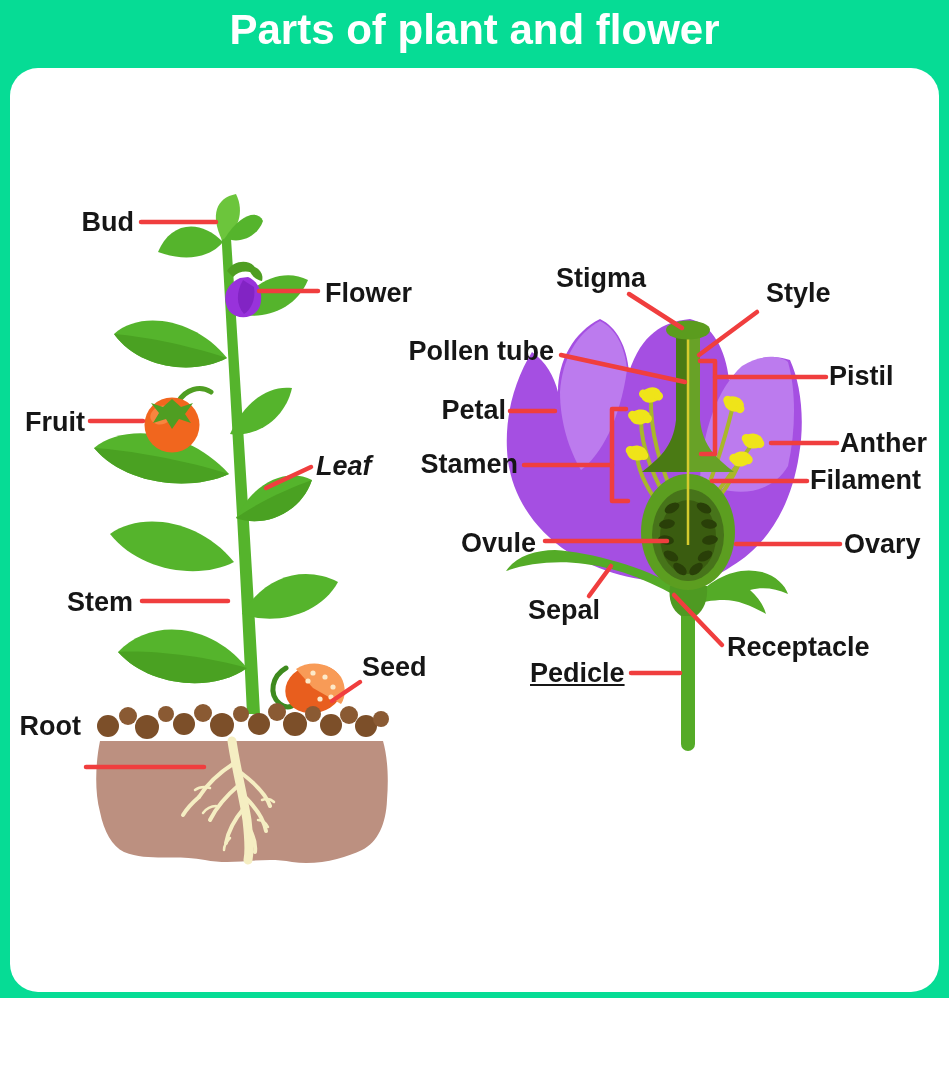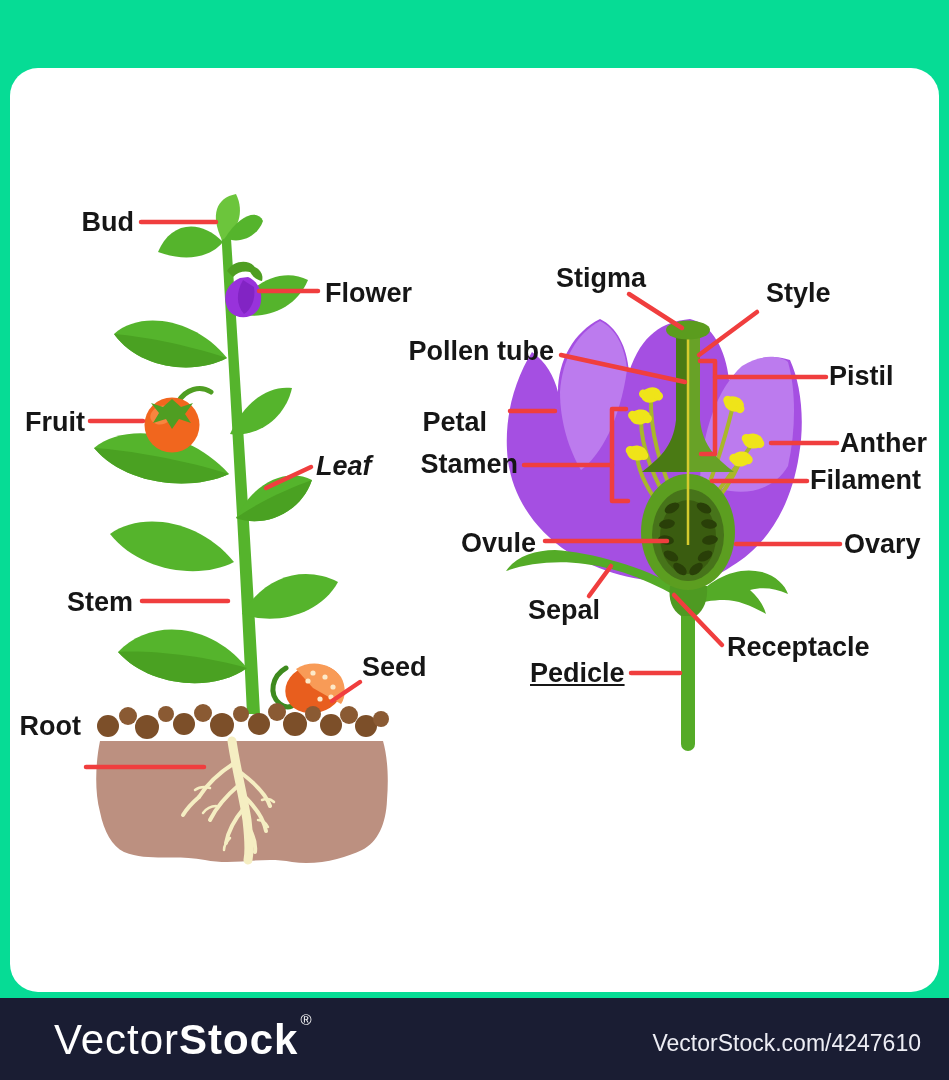--- a/index.html
+++ b/index.html
@@ -18,20 +18,21 @@
   .brand sup{font-size:15px;font-weight:400;position:relative;top:-14px;left:2px;}
   .attr{position:absolute;right:28px;top:32px;color:#ededf4;font-size:23px;font-weight:400;}
 </style>
 </head>
 <body>
 
 <div id="stage">
 
   <div class="frame"></div>
   <div class="canvas"></div>
+  <div class="title">Parts of plant and flower</div>
 
   <svg class="art" width="949" height="1080" viewBox="0 0 949 1080">
 
     <g>
 
       <path fill="#55b42c" d="M247,714 L260,714 C252,560 240,380 229,207 L220,209 C230,390 240,560 247,714 Z"></path>
 
       <g fill="#55b42c">
         <path d="M223,242 C200,218 170,222 158,252 C185,262 210,258 223,242 Z"></path>
         <path d="M233,312 C255,278 285,268 308,280 C295,312 258,322 233,312 Z"></path>
@@ -235,28 +236,24 @@
   <div class="lbl ra" style="left:0px;top:408px;width:85px;">Fruit</div>
   <div class="lbl" style="left:316px;top:452px;font-style:italic;">Leaf</div>
   <div class="lbl ra" style="left:27px;top:588px;width:106px;">Stem</div>
   <div class="lbl" style="left:362px;top:653px;">Seed</div>
   <div class="lbl ra" style="left:0px;top:712px;width:81px;">Root</div>
 
   <div class="lbl" style="left:556px;top:264px;text-align:center;">Stigma</div>
   <div class="lbl" style="left:733px;top:279px;margin-left:33px;">Style</div>
   <div class="lbl ra" style="left:408px;top:337px;width:146px;">Pollen tube</div>
   <div class="lbl" style="left:829px;top:362px;">Pistil</div>
-  <div class="lbl ra" style="left:406px;top:396px;width:81px;margin-top:12px;">Petal</div>
+  <div class="lbl ra" style="left:425px;top:396px;width:81px;">Petal</div>
   <div class="lbl" style="left:840px;top:429px;">Anther</div>
   <div class="lbl ra" style="left:414px;top:450px;width:104px;">Stamen</div>
   <div class="lbl" style="left:810px;top:466px;">Filament</div>
   <div class="lbl ra" style="left:450px;top:529px;width:86px;">Ovule</div>
   <div class="lbl" style="left:844px;top:530px;">Ovary</div>
   <div class="lbl" style="left:528px;top:596px;">Sepal</div>
   <div class="lbl" style="left:727px;top:633px;">Receptacle</div>
   <div class="lbl" style="left:530px;top:659px;text-decoration:underline;">Pedicle</div>
 
-  <div class="footer">
-    <div class="brand"><span>Vector</span><b>Stock</b><sup>®</sup></div>
-    <div class="attr">VectorStock.com/4247610</div>
-  </div>
 
 </div>
 
 </body></html>

